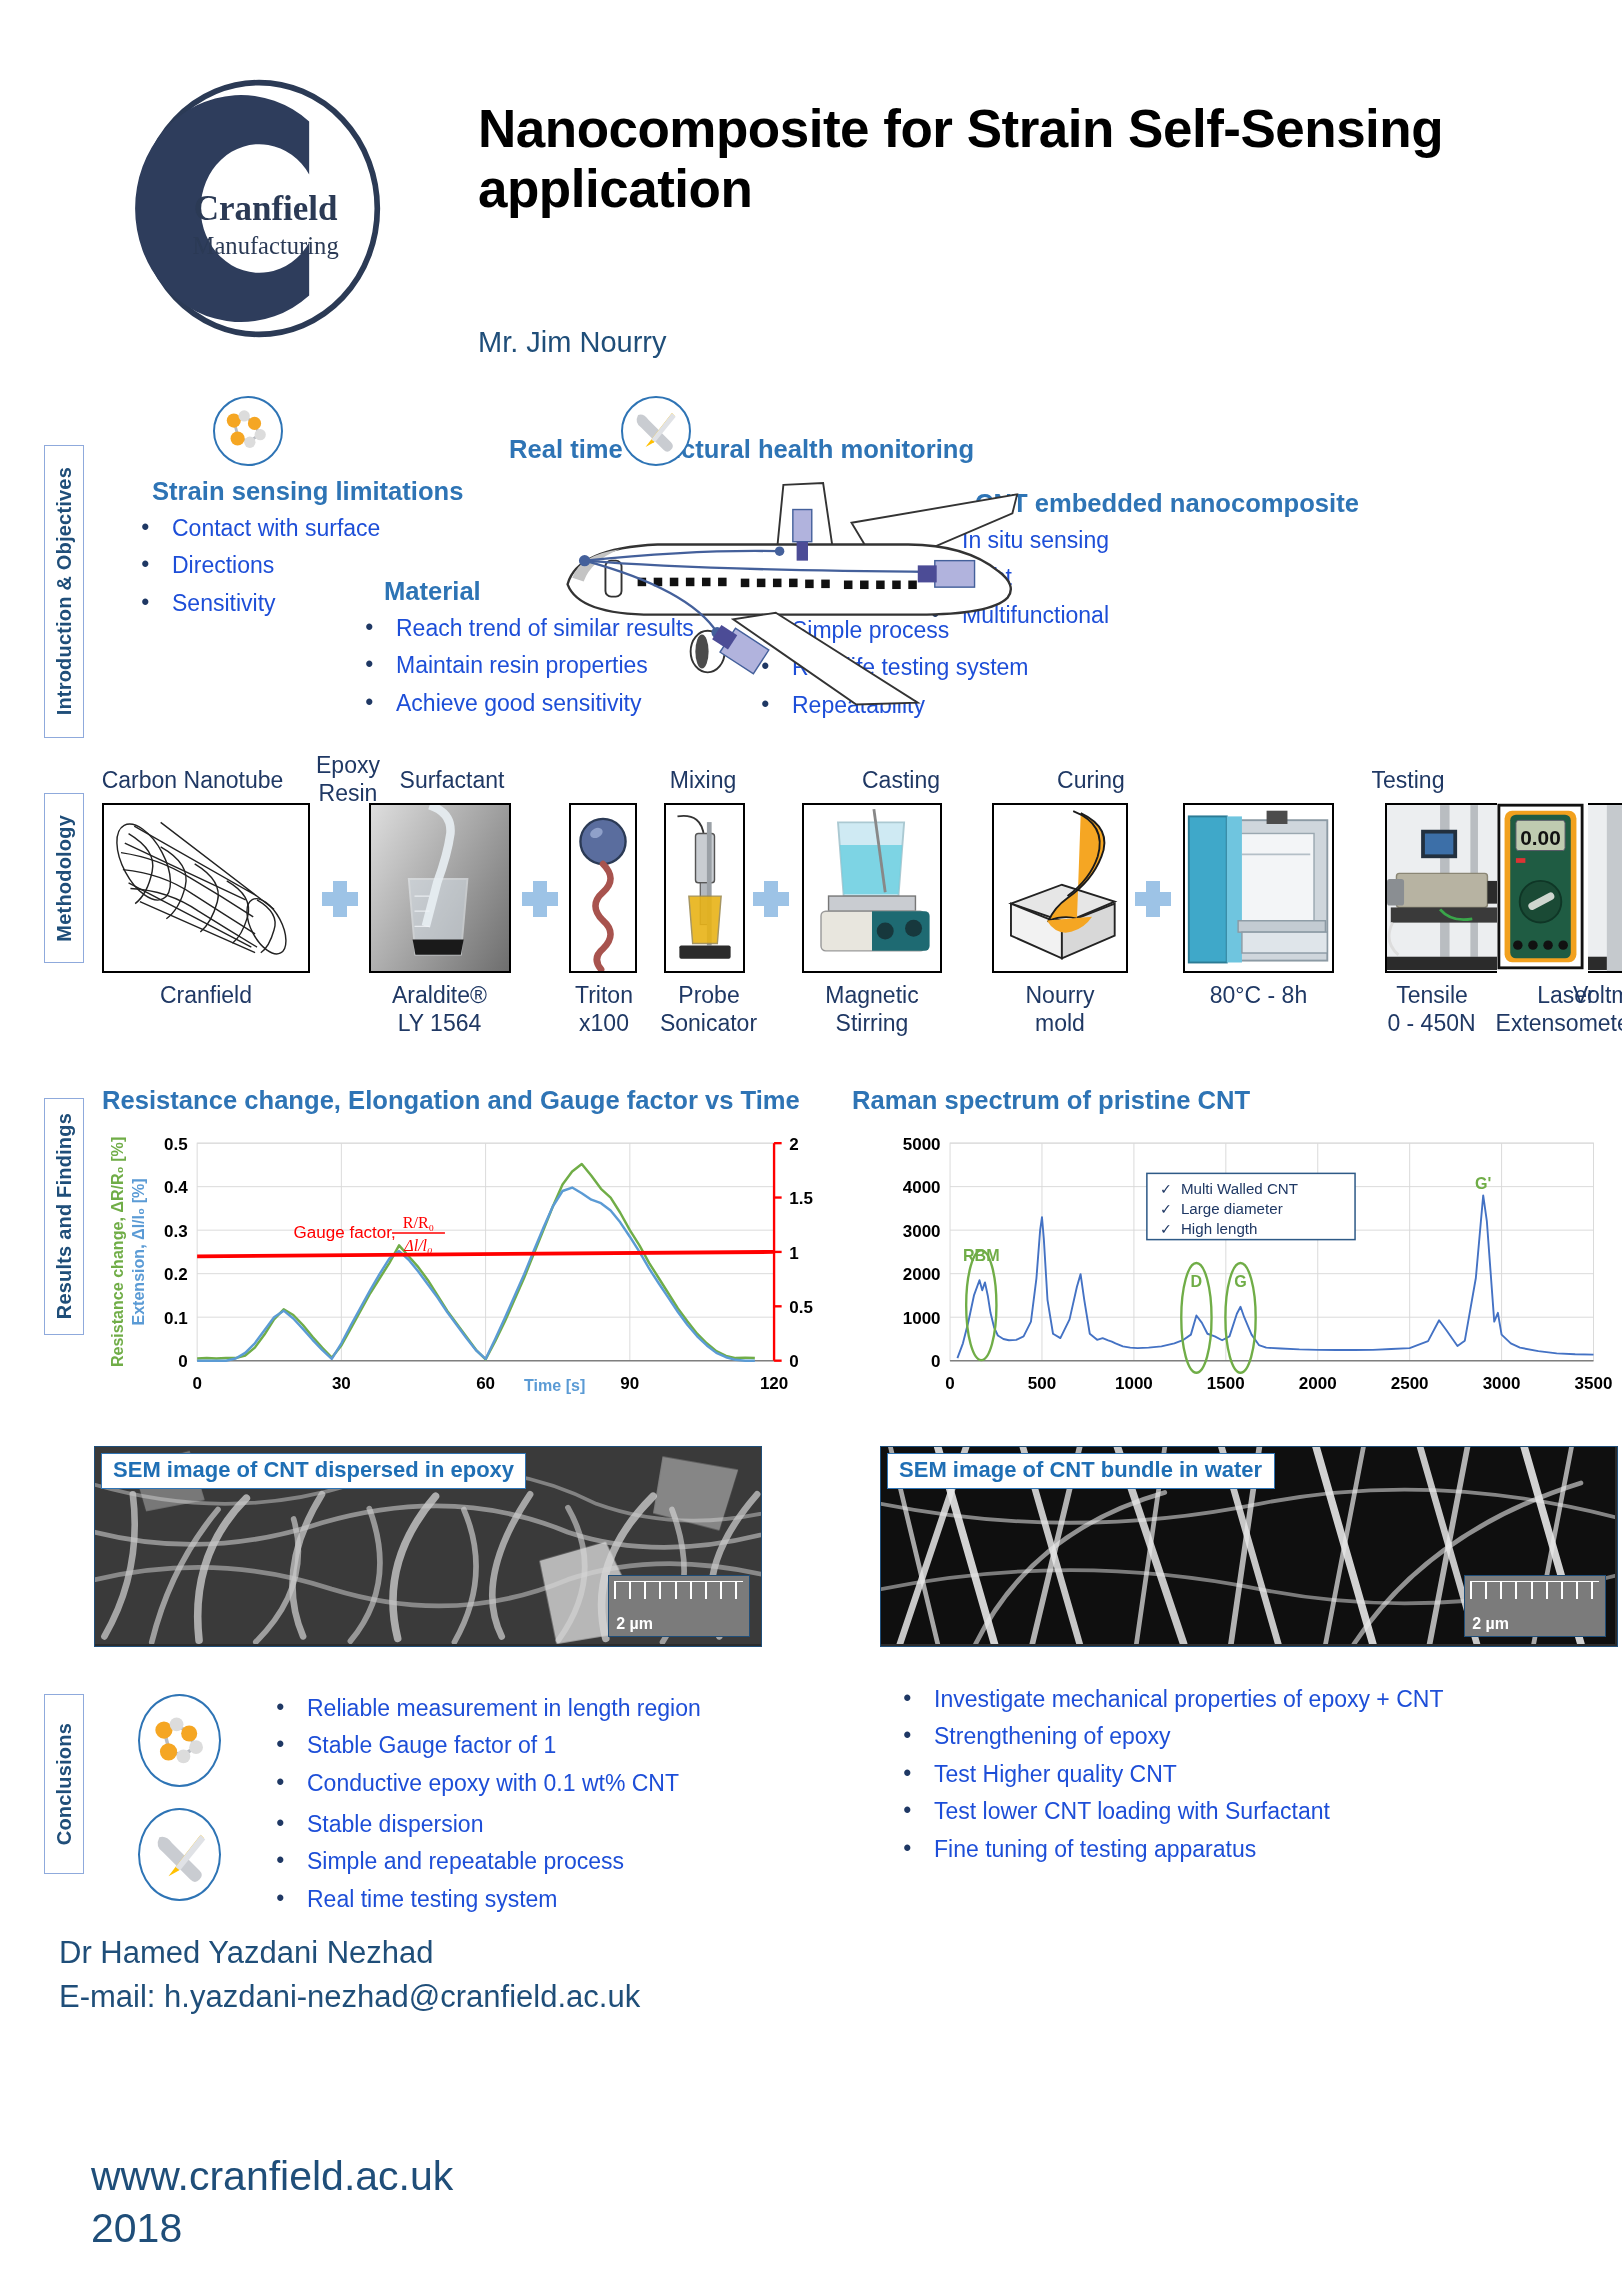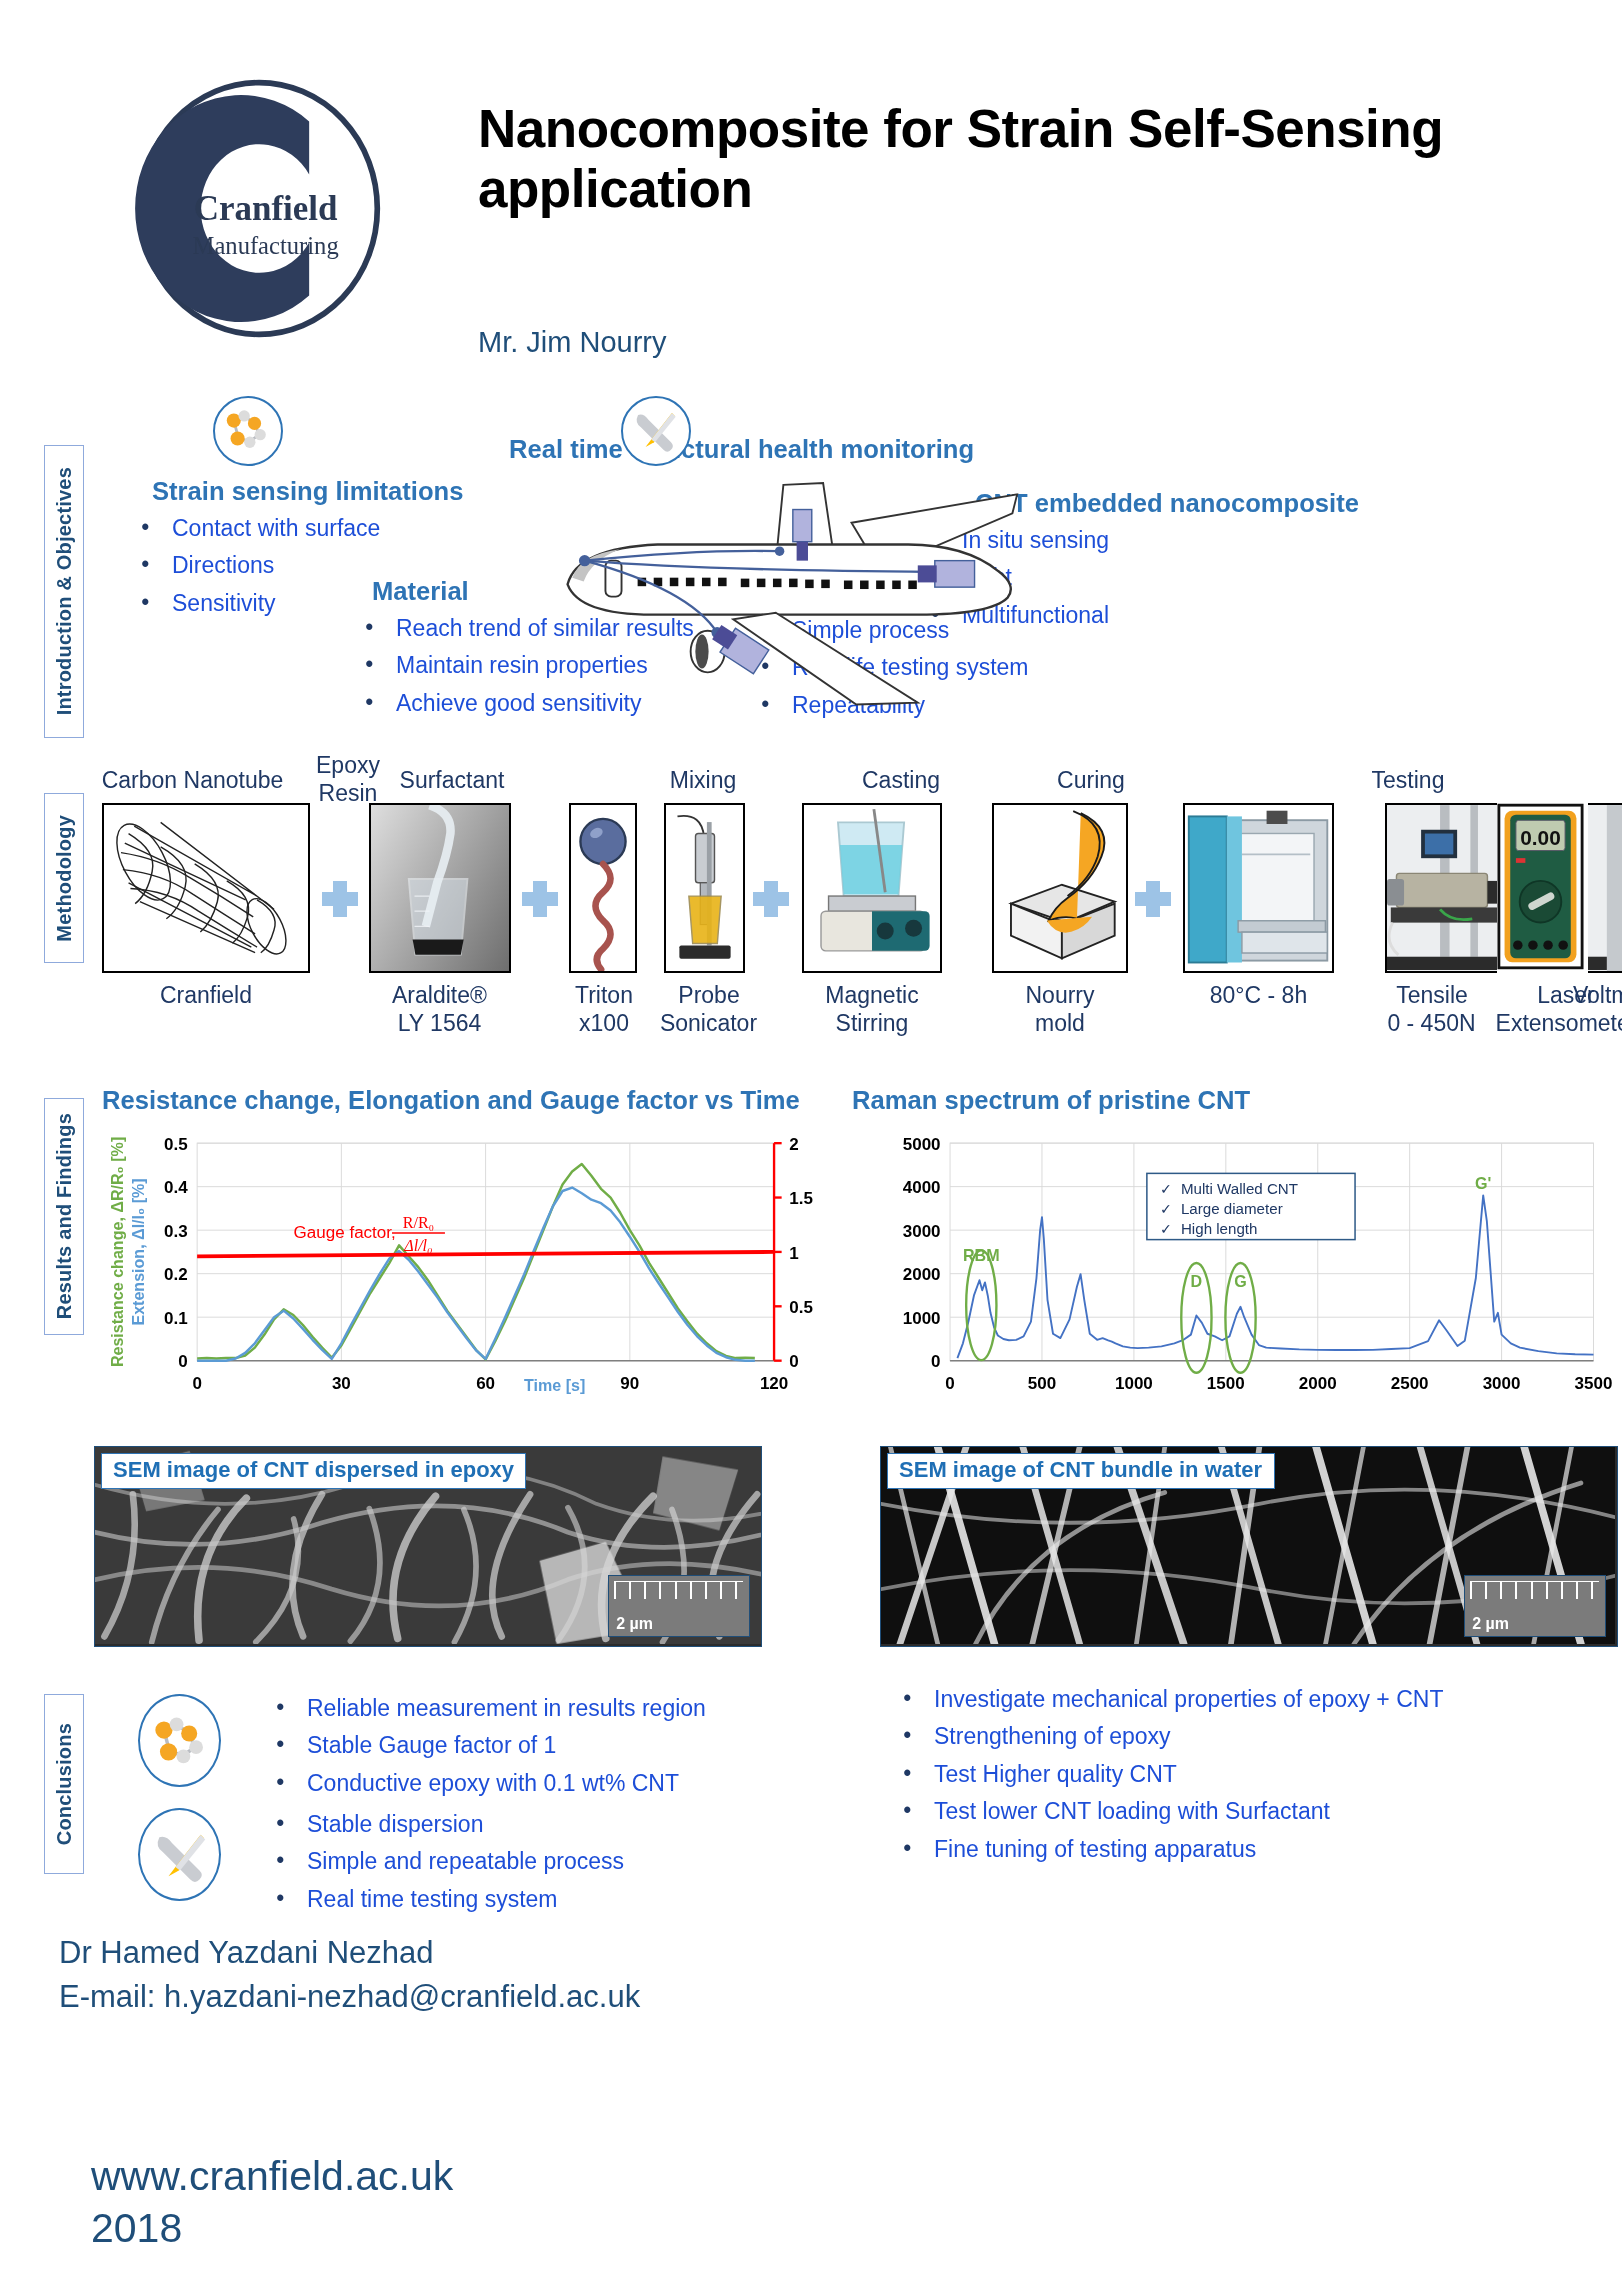--- a/index.html
+++ b/index.html
@@ -54,21 +54,21 @@
     content:"\2022"; position:absolute; left:13.2px; top:-0.9px;
     color:#1F3864; font-size:23px;
   }
 
   #b-strain { position:absolute; left:24px; top:42px; }
   #b-strain .blk-head { margin-left:24px; }
   #b-shm { position:absolute; left:405px; top:0px; font-size:25.6px; font-weight:bold; color:#2E74B5; white-space:nowrap;}
   #b-cnt { position:absolute; left:814px; top:42px; }
   #b-cnt .blk-head { margin-left:57px;margin-top:12px; }
   #b-material { position:absolute; left:248px; top:142px; }
-  #b-material .blk-head { margin-left:20px; }
+  #b-material .blk-head { margin-left:32px; }
   #b-exper { position:absolute; left:644px; top:144px; }
   #b-exper .blk-head { margin-left:13.2px; }
 
   .roundicon { position:absolute; width:70px; height:70px; border-radius:50%;
                border:2.8px solid #2E74B5; background:#fff; }
   #icon-mol-intro { left:213px; top:396px; }
   #icon-tool-intro { left:621px; top:396px; }
   .plane { position:absolute; left:539px; top:466px; width:502px; height:265px; }
 
   
@@ -635,21 +635,21 @@
   <div class="roundicon" id="icon-tool-cc">
     <svg width="78" height="87" viewBox="0 0 68 68" style="margin:1.9px 0 0 0.9px">
       <path d="M16 18 q-4 8 3 13 l24 24 q4 4 8 0 q4-4 0-8 l-24-24 q-5-7-11-5 z" fill="#c9ccd1"></path>
       <path d="M52 16 L30 44 l-6 8 l9-5 l22-28 z" fill="#FFC000"></path>
       <path d="M52 16 L56 20 L34 47 l-4-3 z" fill="#e0e2e6"></path>
     </svg>
   </div>
 
   <div style="position:absolute; left:263px; top:1686px; width:606px;">
     <ul class="bul">
-      <li>Reliable measurement in results region</li>
+      <li>Reliable measurement in length region</li>
       <li>Stable Gauge factor of 1</li>
       <li>Conductive epoxy with 0.1 wt% CNT</li>
     </ul>
   </div>
   <div style="position:absolute; left:263px; top:1802px; width:606px;">
     <ul class="bul">
       <li>Stable dispersion</li>
       <li>Simple and repeatable  process</li>
       <li>Real time testing system</li>
     </ul>

